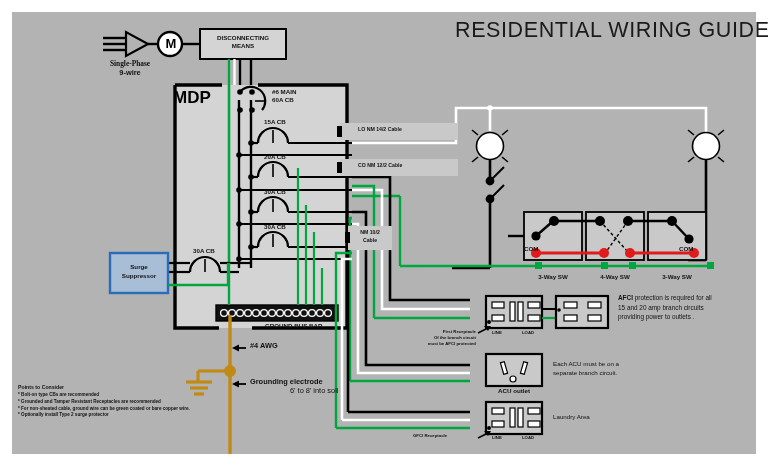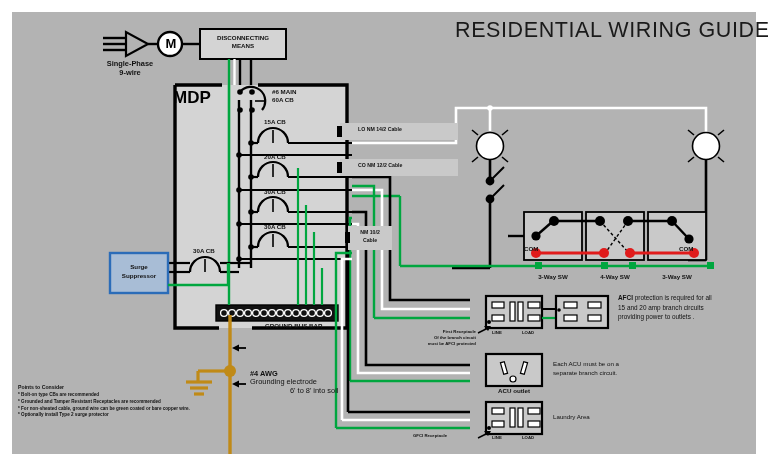--- a/index.html
+++ b/index.html
@@ -376,41 +376,41 @@
     </g>
   </svg>
 
   <div class="ttl" style="left:455px; top:18px;">RESIDENTIAL WIRING GUIDE</div>
 
   <div class="motor-m" style="left:165.5px; top:36px;">M</div>
 
   <div class="lbl md ctr b" style="left:200px; top:35px; width:86px;">DISCONNECTING</div>
   <div class="lbl md ctr b" style="left:200px; top:43px; width:86px;">MEANS</div>
 
-  <div class="lbl lg ctr b" style="left:85px; top:60px; width:90px;">Single-Phase</div>
+  <div class="lbl lg ctr b" style="left:85px; top:60px; width:90px;font-family:Liberation Serif, serif;">Single-Phase</div>
   <div class="lbl lg ctr b" style="left:85px; top:69px; width:90px;">9-wire</div>
 
   <div class="mdp-ttl" style="left:173px; top:88px;">MDP</div>
 
   <div class="lbl md b" style="left:272px; top:89px;">#6 MAIN</div>
   <div class="lbl md b" style="left:272px; top:97px;">60A CB</div>
 
   <div class="lbl md b" style="left:264px; top:119px;">15A CB</div>
   <div class="lbl md b" style="left:264px; top:154px;">20A CB</div>
   <div class="lbl md b" style="left:264px; top:189px;">30A CB</div>
   <div class="lbl md b" style="left:264px; top:224px;">30A CB</div>
   <div class="lbl md b" style="left:193px; top:248px;">30A CB</div>
 
   <div class="lbl md ctr b" style="left:110px; top:264px; width:58px;">Surge</div>
   <div class="lbl md ctr b" style="left:110px; top:273px; width:58px;">Suppressor</div>
 
   <div class="lbl md b" style="left:265px; top:323px;">GROUND BUS BAR</div>
 
-  <div class="lbl lg b" style="left:250px; top:342px;margin-top:28px;">#4 AWG</div>
-  <div class="lbl lg" style="left:250px; top:378px;">Grounding electrode</div>
+  <div class="lbl lg b" style="left:250px; top:342px;">#4 AWG</div>
+  <div class="lbl lg" style="left:250px; top:378px;font-weight:bold;">Grounding electrode</div>
   <div class="lbl lg" style="left:258px; top:387px;padding-left:32px;">6' to 8' into soil</div>
 
   <div class="lbl sm b" style="left:358px; top:127px;">LO NM 14/2 Cable</div>
   <div class="lbl sm b" style="left:358px; top:163px;">CO NM 12/2 Cable</div>
   <div class="lbl sm ctr b" style="left:348px; top:230px; width:44px;">NM 10/2</div>
   <div class="lbl sm ctr b" style="left:348px; top:238px; width:44px;">Cable</div>
 
   <div class="lbl md b" style="left:524px; top:246px;">COM</div>
   <div class="lbl md b" style="left:679px; top:246px;">COM</div>
 

